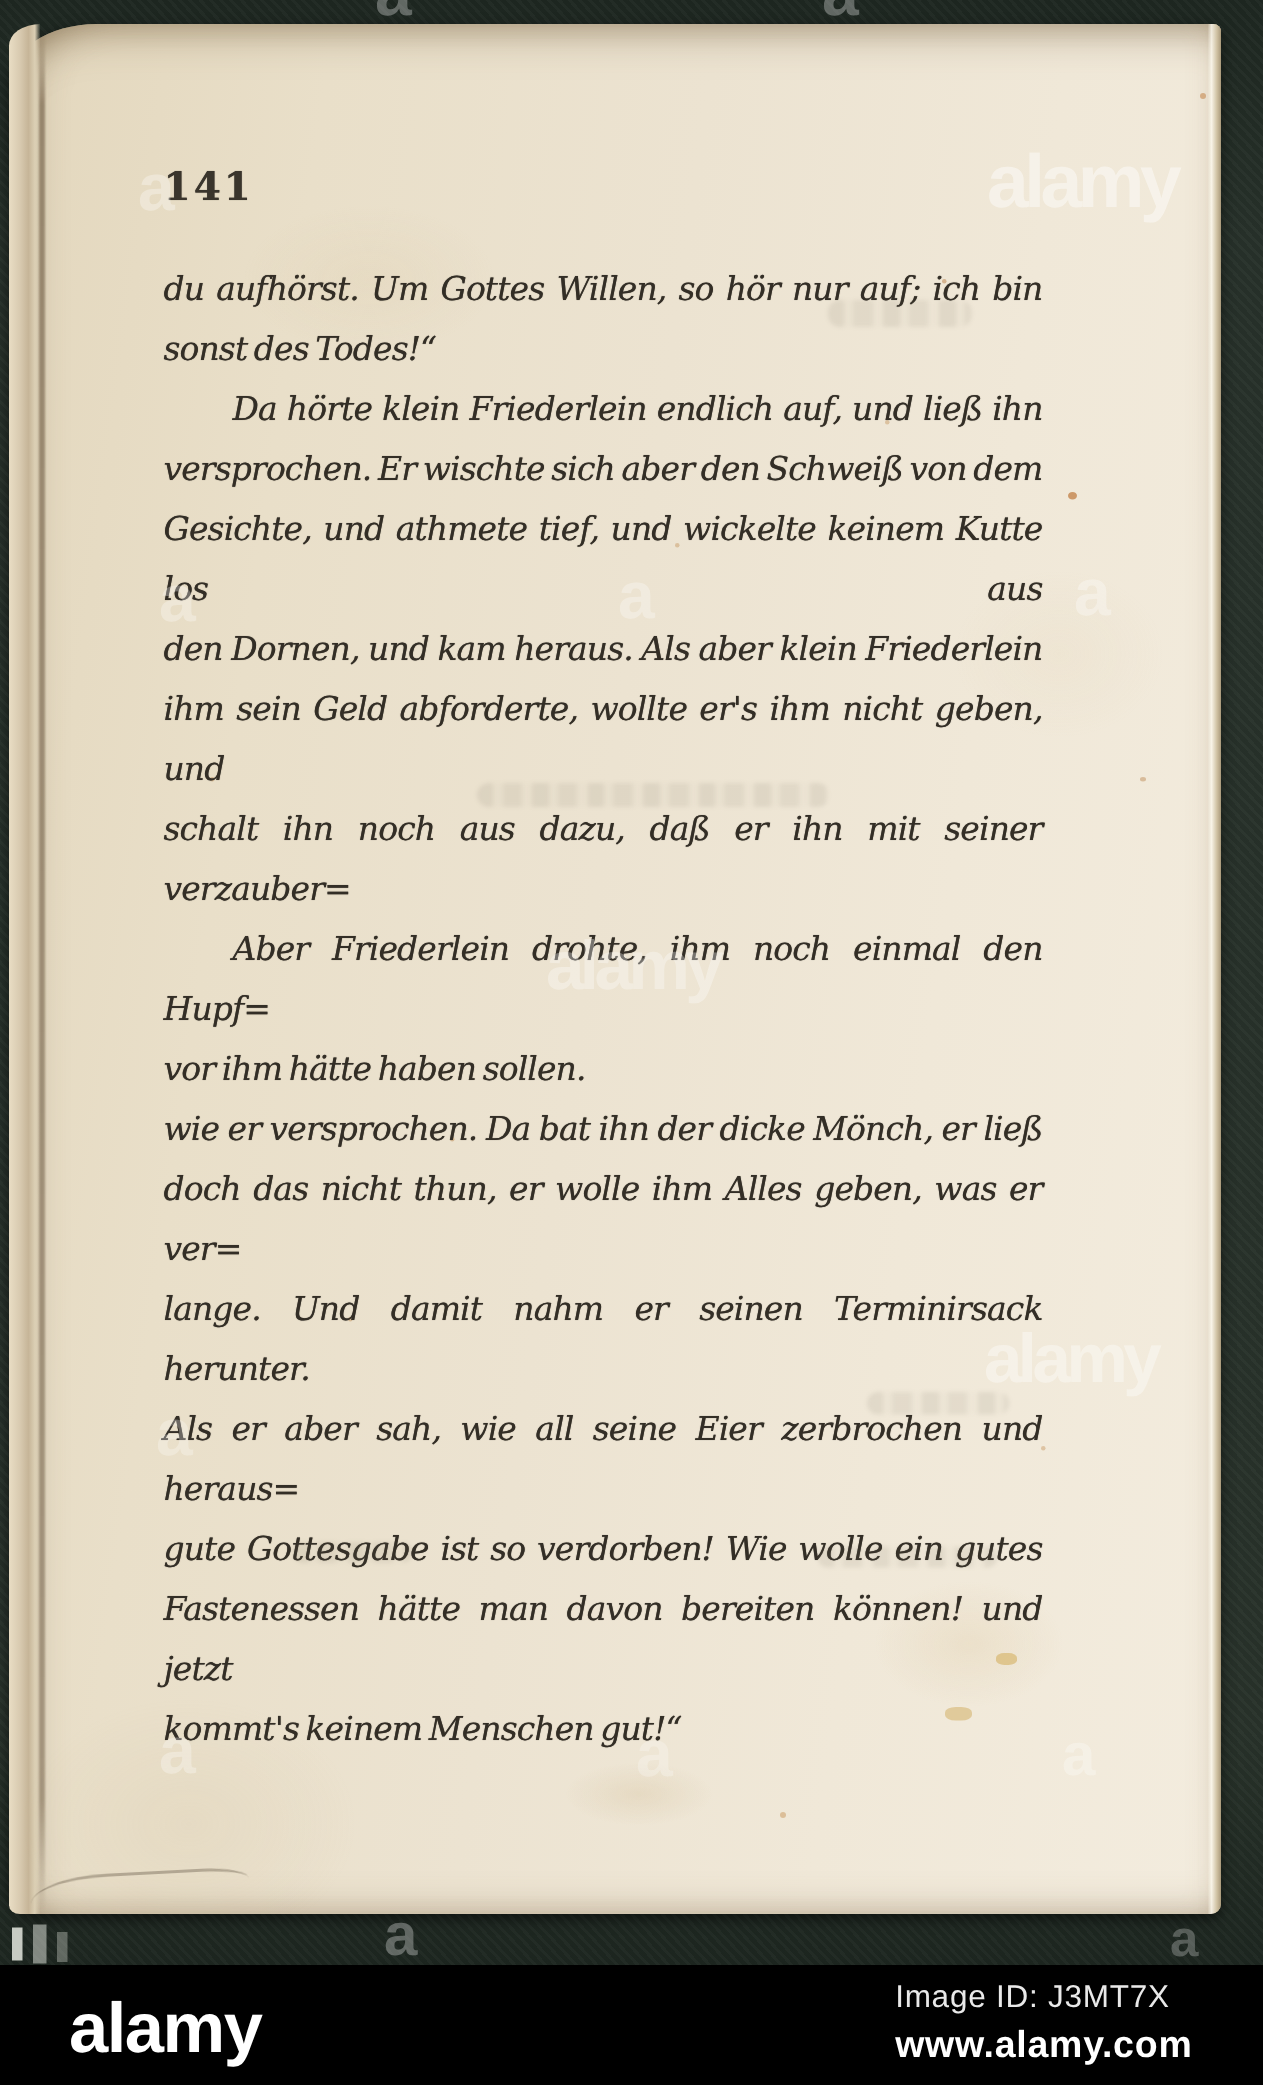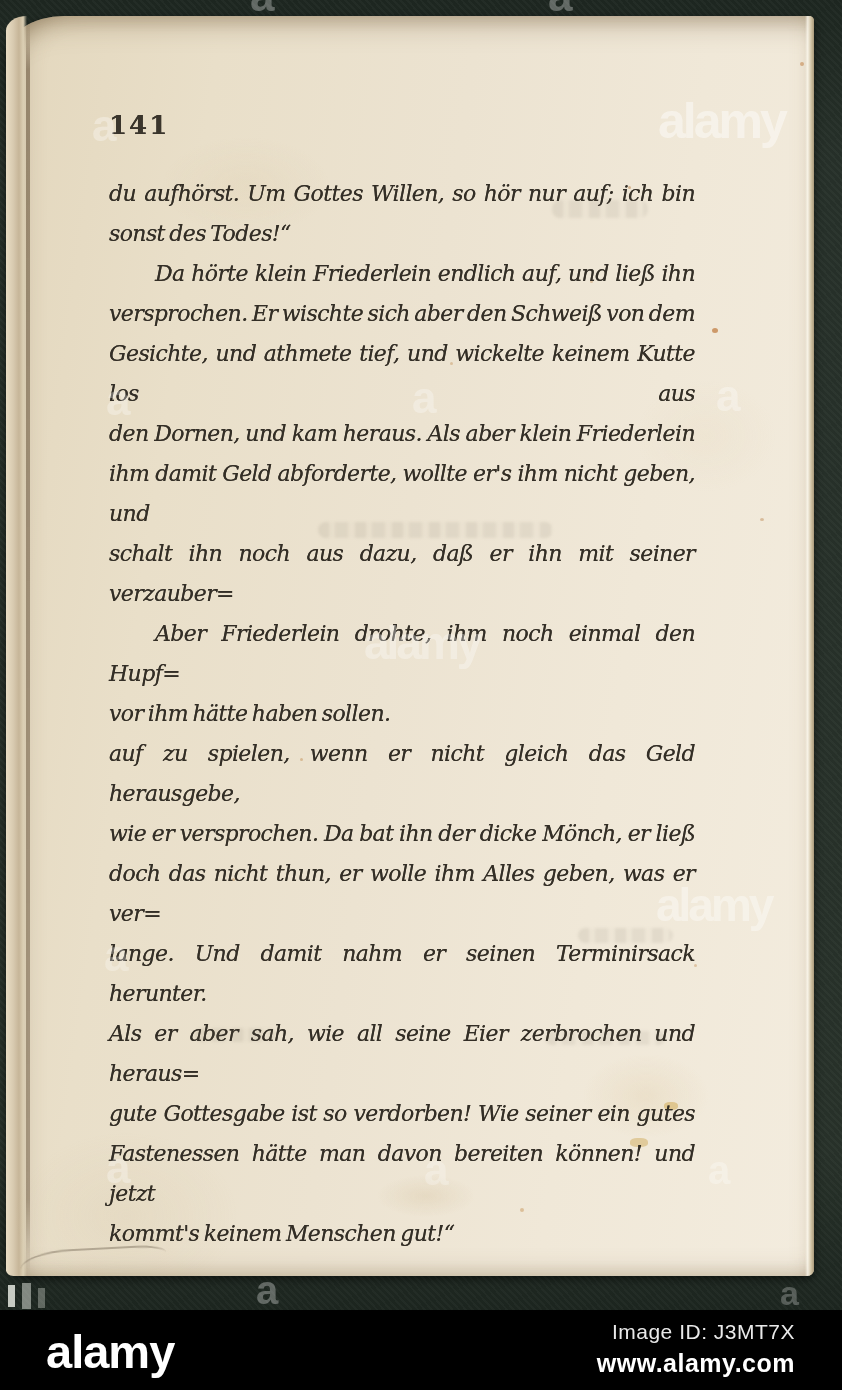--- a/index.html
+++ b/index.html
@@ -58,21 +58,21 @@
   .wm{position:absolute;font-family:"Liberation Sans",sans-serif;font-weight:bold;
     color:#fff;pointer-events:none;line-height:1;}
   .wm-logo{font-size:50px;letter-spacing:-3px;}
   .wm-a{font-size:44px;}
   
   .edge-light{position:absolute;background:rgba(228,231,223,.85);}
   
   .footer{position:absolute;left:0;top:1310px;width:842px;height:80px;background:#000;}
   .footer-logo{position:absolute;left:46px;top:14px;font-size:47px;font-weight:bold;
     letter-spacing:-1px;color:#fff;font-family:"Liberation Sans",sans-serif;}
-  .footer-right{position:absolute;right:47px;top:10px;text-align:right;color:#fff;}
+  .footer-right{position:absolute;right:47px;top:10px;text-align:left;color:#fff;}
   .footer-id{font-size:21px;color:#e9e9e9;letter-spacing:.5px;}
   .footer-url{font-size:25px;font-weight:bold;margin-top:5px;letter-spacing:.5px;}
 </style>
 </head>
 <body>
 
 <div class="stage">
   <div class="backdrop"></div>
 
   <div class="page">
@@ -98,30 +98,29 @@
     <div class="squiggle"></div>
 
     <div class="page-number">141</div>
     <div class="text-block" id="text-block">
         <div class="line">du aufhörst.  Um Gottes Willen, so hör nur auf; ich bin</div>
         <div class="line flush">sonst des Todes!“</div>
         <div class="line indent">Da hörte klein Friederlein endlich auf, und ließ ihn</div>
         <div class="line">versprochen.  Er wischte sich aber den Schweiß von dem</div>
         <div class="line">Gesichte, und athmete tief, und wickelte keinem Kutte los aus</div>
         <div class="line">den Dornen, und kam heraus.  Als aber klein Friederlein</div>
-        <div class="line">ihm damit Geld abforderte, wollte er's ihm nicht geben, und</div>
+        <div class="line">ihm sein Geld abforderte, wollte er's ihm nicht geben, und</div>
         <div class="line">schalt ihn noch aus dazu, daß er ihn mit seiner verzauber=</div>
         <div class="line indent">Aber Friederlein drohte, ihm noch einmal den Hupf=</div>
         <div class="line flush">vor ihm hätte haben sollen.</div>
-        <div class="line">auf zu spielen, wenn er nicht gleich das Geld herausgebe,</div>
         <div class="line">wie er versprochen.  Da bat ihn der dicke Mönch, er ließ</div>
         <div class="line">doch das nicht thun, er wolle ihm Alles geben, was er ver=</div>
         <div class="line">lange.  Und damit nahm er seinen Terminirsack herunter.</div>
         <div class="line">Als er aber sah, wie all seine Eier zerbrochen und heraus=</div>
-        <div class="line">gute Gottesgabe ist so verdorben!  Wie seiner ein gutes</div>
+        <div class="line">gute Gottesgabe ist so verdorben!  Wie wolle ein gutes</div>
         <div class="line">Fastenessen hätte man davon bereiten können! und jetzt</div>
         <div class="line flush">kommt's keinem Menschen gut!“</div>
       </div>
   </div>
 
   <div class="bleed" style="left:552px;top:200px;width:96px;height:18px;"></div>
   <div class="bleed" style="left:318px;top:522px;width:235px;height:16px;"></div>
   <div class="bleed" style="left:578px;top:928px;width:95px;height:15px;"></div>
   <div class="bleed" style="left:195px;top:1028px;width:80px;height:14px;"></div>
   <div class="bleed" style="left:545px;top:1031px;width:120px;height:14px;"></div>

